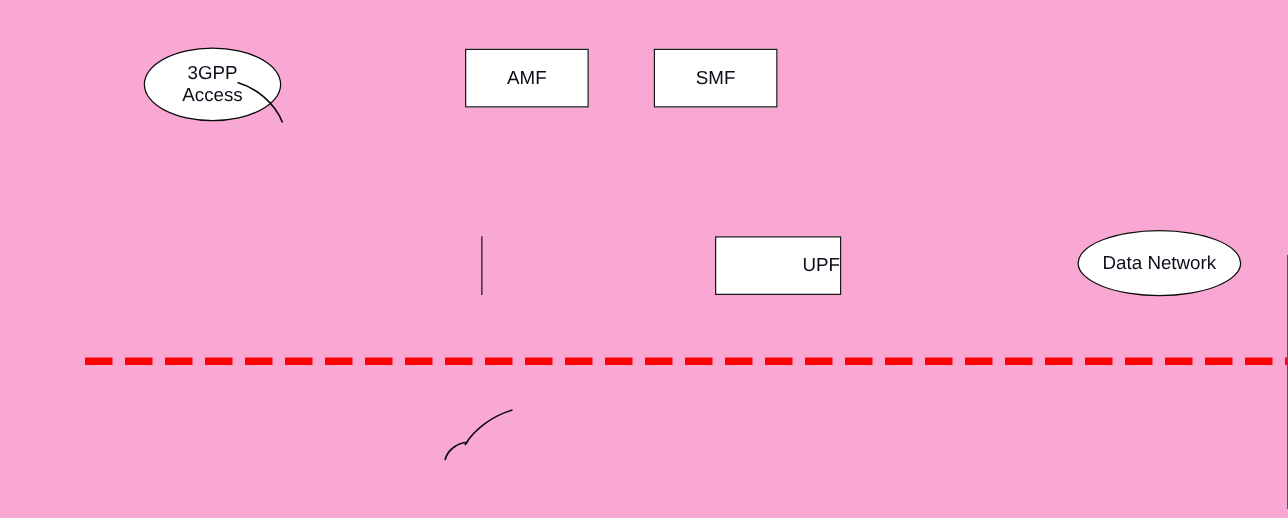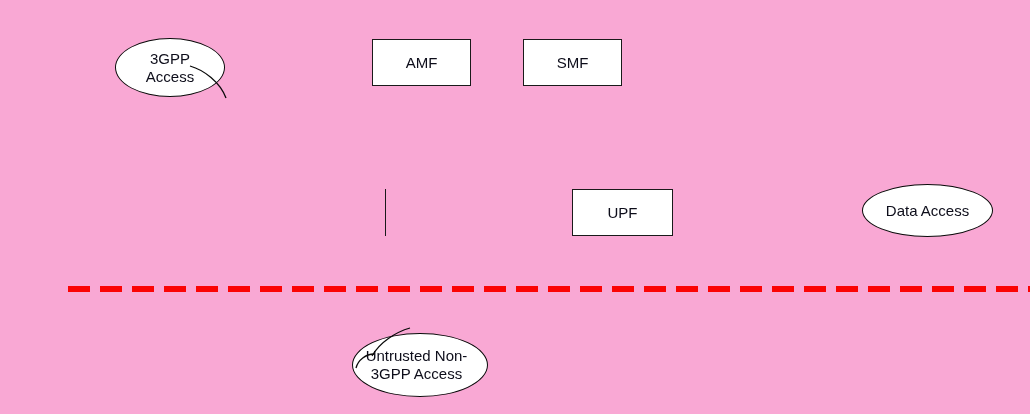--- a/index.html
+++ b/index.html
@@ -58,20 +58,21 @@
     left: 523px;  top: 39px;  width: 99px;  height: 47px;
     font-size: 15px;
   }
   .n-n3iwf {
     left: 372px;  top: 189px; width: 99px;  height: 47px;
     font-size: 15px;
   }
   .n-upf {
     left: 572px;  top: 189px; width: 101px; height: 47px;
     font-size: 15px;
+    justify-content: flex-end;
   }
   .n-data-network {
     left: 862px;  top: 184px; width: 131px; height: 53px;
     font-size: 15px;
   }
   .n-ue {
     left: 180px;  top: 341px; width: 100px; height: 45px;
     font-size: 15px;
   }
   .n-untrusted {
@@ -142,21 +143,21 @@
     <span class="node-label">SMF</span>
   </div>
 
   <div class="vline-n3iwf"></div>
 
   <div class="node box n-upf">
     <span class="node-label">UPF</span>
   </div>
 
   <div class="node ellipse n-data-network">
-    <span class="node-label">Data Access</span>
+    <span class="node-label">Data Network</span>
   </div>
 
   <div class="dashed-boundary">
       <div class="seg" style="left: 0px; width: 22px; height: 6px; background: rgb(251, 4, 4);"></div>
       <div class="seg" style="left: 32px; width: 22px; height: 6px; background: rgb(251, 4, 4);"></div>
       <div class="seg" style="left: 64px; width: 22px; height: 6px; background: rgb(251, 4, 4);"></div>
       <div class="seg" style="left: 96px; width: 22px; height: 6px; background: rgb(251, 4, 4);"></div>
       <div class="seg" style="left: 128px; width: 22px; height: 6px; background: rgb(251, 4, 4);"></div>
       <div class="seg" style="left: 160px; width: 22px; height: 6px; background: rgb(251, 4, 4);"></div>
       <div class="seg" style="left: 192px; width: 22px; height: 6px; background: rgb(251, 4, 4);"></div>
@@ -180,22 +181,18 @@
       <div class="seg" style="left: 768px; width: 22px; height: 6px; background: rgb(251, 4, 4);"></div>
       <div class="seg" style="left: 800px; width: 22px; height: 6px; background: rgb(251, 4, 4);"></div>
       <div class="seg" style="left: 832px; width: 22px; height: 6px; background: rgb(251, 4, 4);"></div>
       <div class="seg" style="left: 864px; width: 22px; height: 6px; background: rgb(251, 4, 4);"></div>
       <div class="seg" style="left: 896px; width: 22px; height: 6px; background: rgb(251, 4, 4);"></div>
       <div class="seg" style="left: 928px; width: 22px; height: 6px; background: rgb(251, 4, 4);"></div>
       <div class="seg" style="left: 960px; width: 2px; height: 6px; background: rgb(251, 4, 4);"></div>
     </div>
 
 
-  <div class="node ellipse n-untrusted">
-    <span class="node-label">Untrusted Non-
-3GPP Access</span>
-  </div>
   <svg class="tail tail-untrusted" viewBox="0 0 62 44">
     <path d="M58 2 C 44 6, 28 16, 20 30" fill="none" stroke="#0a0a0a" stroke-width="1.3"></path>
     <path d="M22 28 C 14 28, 6 34, 4 42" fill="none" stroke="#0a0a0a" stroke-width="1.3"></path>
   </svg>
 
 </div>
 
 </body></html>

